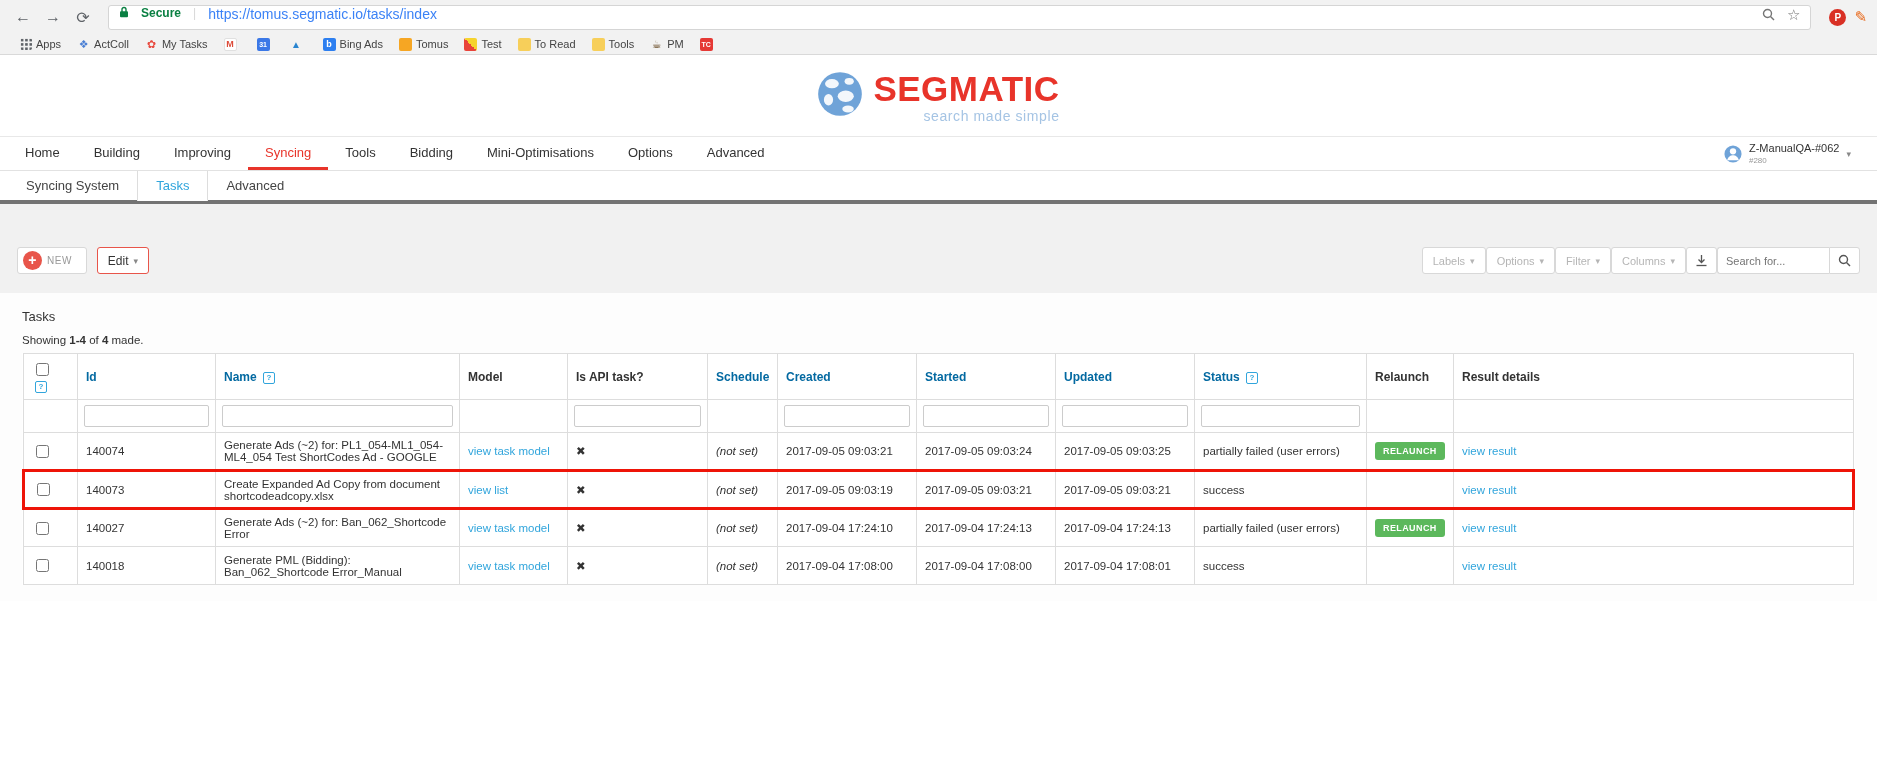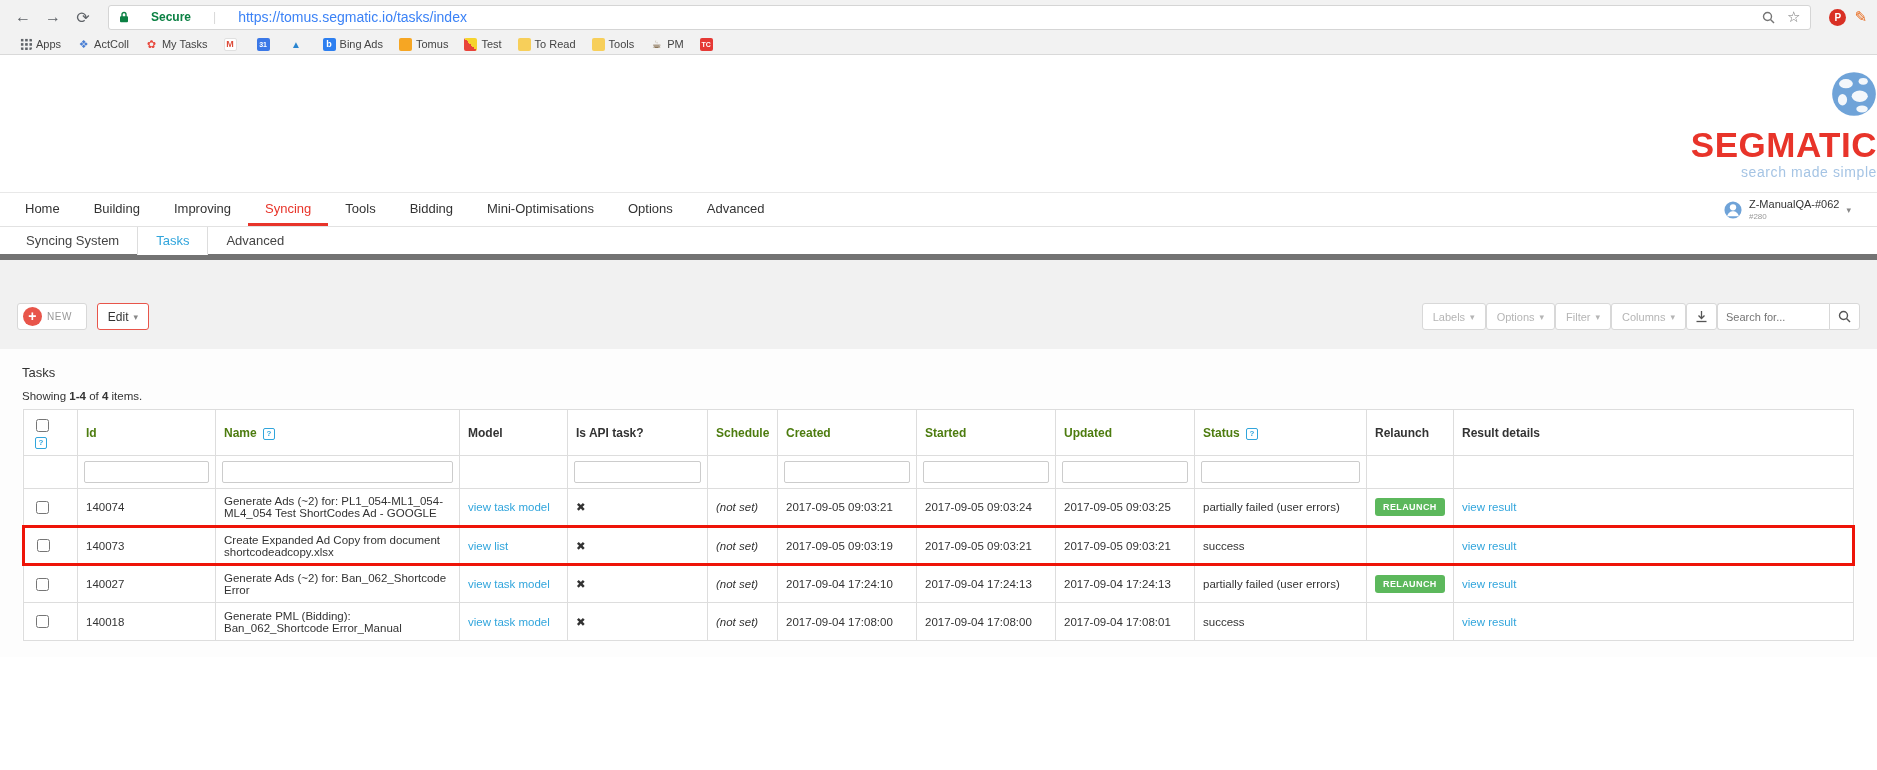--- a/index.html
+++ b/index.html
@@ -4,55 +4,55 @@
 <style>
   * { box-sizing: border-box; }
   body { margin:0; width:1877px; height:770px; overflow:hidden; background:#fff;
          font-family:"Liberation Sans","DejaVu Sans",sans-serif; }
   .screen { width:1877px; height:770px; position:relative; background:#fff; overflow:hidden; }
 
   
   .chrome-bar { height:34px; background:#f2f2f2; display:flex; align-items:center; padding:0 10px; gap:4px; }
   .nav-btn { font-size:16px; color:#5f6368; width:26px; text-align:center; cursor:pointer; user-select:none; }
   .omnibox { flex:1; height:25px; background:#fff; border:1px solid #d5d5d5; border-radius:3px;
-             display:flex; align-items:center; padding:0 10px; font-size:12px; gap:22px; margin:0 8px; }
+             display:flex; align-items:flex-start; padding:0 10px; font-size:12px; gap:12px; margin:0 8px; }
   .secure { color:#0b8043; font-weight:bold; }
   .omni-sep { color:#d8d8d8; }
   .url { color:#3b82f6; flex:1; font-size:14px; }
   .omni-icons { display:flex; align-items:center; gap:12px; }
   .star { font-size:15px; color:#757575; cursor:pointer; }
   .ext-p { width:17px; height:17px; border-radius:50%; background:#d93025; color:#fff; font-weight:bold;
            font-size:10px; line-height:17px; text-align:center; margin-left:6px; cursor:pointer; }
   .ext-pencil { color:#e8681a; font-size:15px; margin-left:4px; cursor:pointer; }
 
   .bookmarks-bar { height:21px; background:#f2f2f2; border-bottom:1px solid #d9d9d9; display:flex;
                    align-items:center; padding:0 20px; gap:16px; font-size:11px; color:#444; }
   .bm { display:inline-flex; align-items:center; gap:4px; cursor:pointer; white-space:nowrap; }
   .bm-icon { width:13px; height:13px; display:inline-flex; align-items:center; justify-content:center;
              font-size:9px; font-weight:bold; border-radius:2px; overflow:hidden; }
 
   
-  .logo-area { display:flex; justify-content:center; align-items:flex-end; gap:10px; padding:16px 0 12px; background:#fff;flex-direction:column; }
+  .logo-area { display:flex; justify-content:center; align-items:flex-start; gap:10px; padding:16px 0 12px; background:#fff; }
   .brand { font-size:35px; font-weight:bold; color:#e8342a; letter-spacing:0.5px; line-height:1; }
   .tagline { font-size:14px; color:#a5c4e4; text-align:right; letter-spacing:0.6px; margin-top:2px; }
 
   
   .mainnav { display:flex; align-items:stretch; height:35px; border-top:1px solid #e8e8e8;
              border-bottom:1px solid #e2e2e2; padding:0 8px; position:relative; background:#fff; }
   .nav-item { display:flex; align-items:center; padding:0 17px; font-size:13px; color:#333;
               cursor:pointer; border-bottom:3px solid transparent; }
   .nav-item.active { color:#e8342a; border-bottom-color:#e8342a; }
   .user { position:absolute; right:26px; top:0; height:100%; display:flex; align-items:center; gap:7px; cursor:pointer; }
   .user-text { display:flex; flex-direction:column; }
   .user-name { font-size:11px; color:#333; line-height:1.2; }
   .user-sub { font-size:8px; color:#999; }
   .caret { font-size:9px; color:#888; }
 
   
-  .subnav { display:flex; height:33px; border-bottom:6px solid #737373; padding:0 8px; background:#fff; }
+  .subnav { display:flex; height:33px; border-bottom:4px solid #737373; padding:0 8px; background:#fff; }
   .tab { display:flex; align-items:center; padding:0 18px; font-size:13px; color:#444; cursor:pointer; }
   .tab.active { color:#31a5dc; background:#fff; border-left:1px solid #ddd; border-right:1px solid #ddd;
                 margin-bottom:-1px; border-bottom:1px solid #fff; }
 
   
   .band { background:#f1f1f1; height:89px; padding:43px 17px 0; }
   .toolbar { display:flex; align-items:center; gap:10px; }
   .btn { background:#fff; border:1px solid #d8d8d8; border-radius:3px; height:27px; font-size:11px;
          color:#555; display:inline-flex; align-items:center; gap:5px; padding:7px 10px; cursor:pointer;
          font-family:inherit; white-space:nowrap; }
@@ -72,21 +72,21 @@
   
   .content { padding:16px 22px; background:#fdfdfd; }
   .page-title { font-size:13px; color:#333; }
   .summary { font-size:11.5px; color:#333; margin:10px 0 7px; }
 
   table.grid { width:100%; border-collapse:collapse; table-layout:fixed; background:#fff; }
   .grid th, .grid td { border:1px solid #ddd; padding:5px 8px; text-align:left; font-size:11.5px;
                        color:#333; overflow:hidden; vertical-align:middle; }
   .grid thead th { font-weight:bold; font-size:12px; padding:6px 8px; background:#fff; }
   .col-label { color:#333; }
-  .col-label.blue { color:#4d7c0f; cursor:pointer;margin-top:28px; }
+  .col-label.blue { color:#0369a1; cursor:pointer;margin-top:28px; }
   .help { display:none; width:12px; height:12px; border:1px solid #31a5dc; color:#31a5dc; font-size:8px;
           line-height:10px; text-align:center; border-radius:2px; margin-left:3px;
           vertical-align:1px; font-weight:bold; }
   .help.show { display:inline-block; }
   .filter-row td { padding:5px 6px; height:32px; }
   .filter-input { width:100%; height:22px; border:1px solid #ccc; border-radius:2px; padding:0 5px;
                   font-size:11px; visibility:hidden; font-family:inherit; }
   .filter-input.show { visibility:visible; }
   .data-row td { height:38px; }
   .link { color:#31a5dc; text-decoration:none; cursor:pointer; }
@@ -303,21 +303,21 @@
               </svg>
             </button>
           </span>
         </div>
       </div>
     </div>
 
     <div class="content">
       <div class="page-title">Tasks</div>
       <div class="summary">
-        <span>Showing </span><b>1-4</b><span> of </span><b>4</b><span> items.</span>
+        <span>Showing </span><b>1-4</b><span> of </span><b>4</b><span> made.</span>
       </div>
 
       <table class="grid">
         <colgroup>
           <col style="width:54px">
             <col style="width:138px">
             <col style="width:244px">
             <col style="width:108px">
           <col style="width:140px">
             <col style="width:70px">

